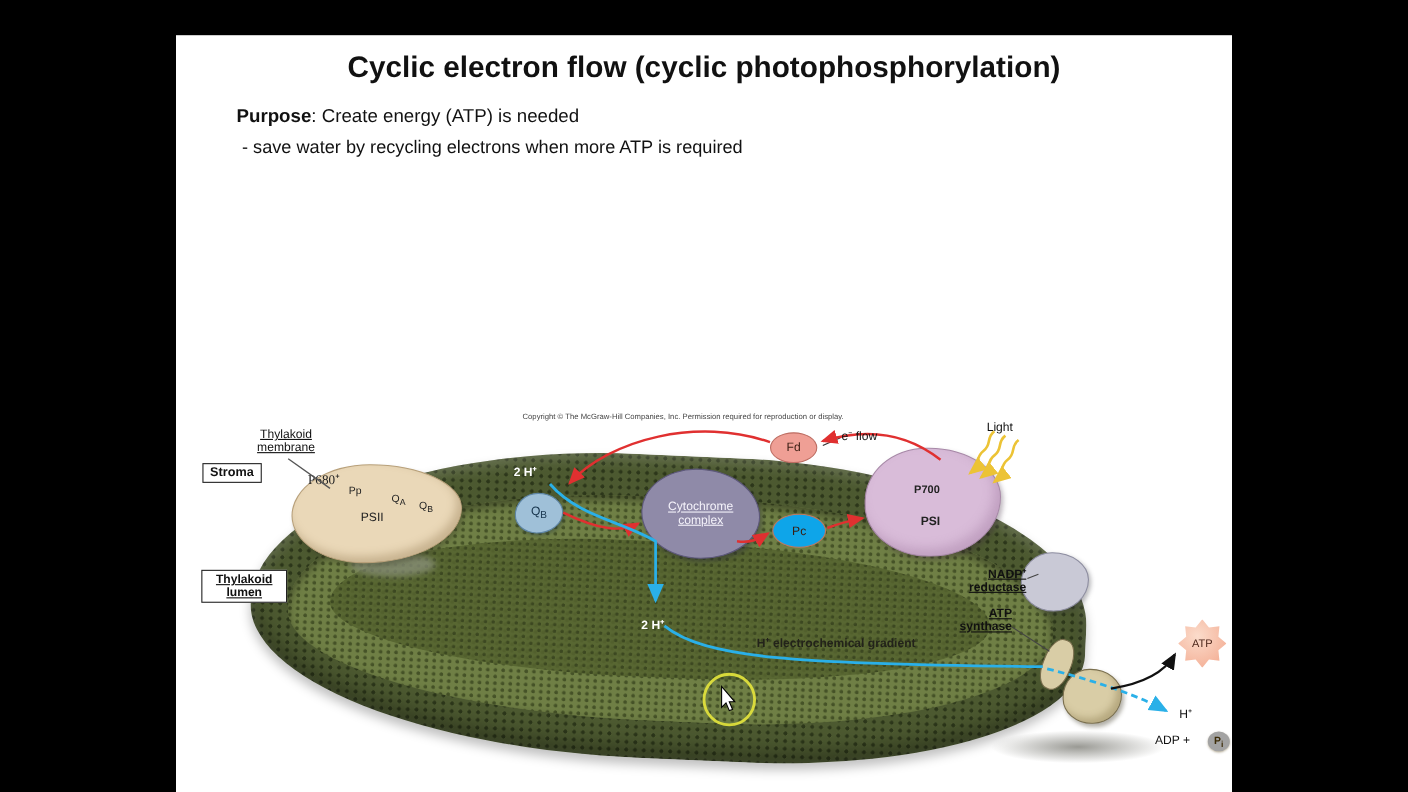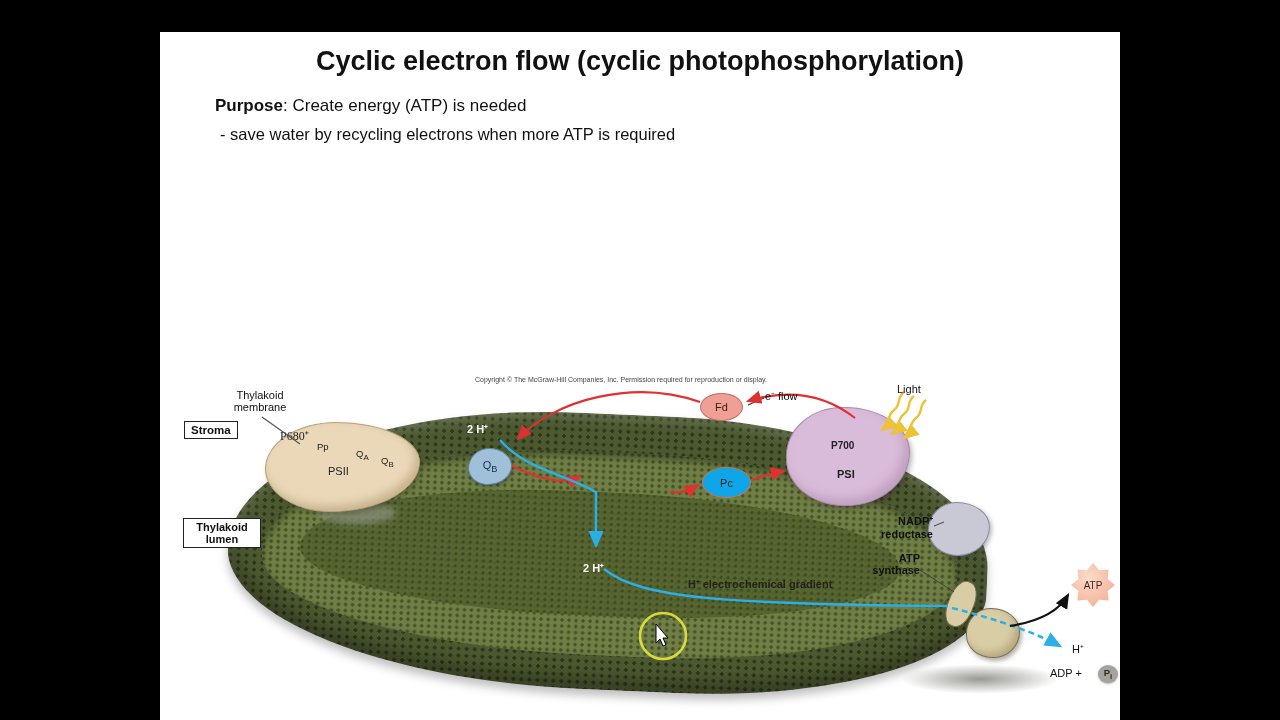--- a/index.html
+++ b/index.html
@@ -7,21 +7,21 @@
   .stage { position:relative; width:1280px; height:720px; background:#000; overflow:hidden;margin-top:24px; }
   .slide { position:absolute; left:160px; top:8px; width:960px; height:688px; background:#ffffff; z-index:1; }
 
   .title { position:absolute; left:160px; top:22px; width:960px; text-align:center;
            font-size:27px; font-weight:bold; color:#111; z-index:5; }
   .purpose { position:absolute; left:215px; top:72px; font-size:17px; color:#111; z-index:5; }
   .purpose b { font-weight:bold; }
   .bullet { position:absolute; left:220px; top:101px; font-size:16.5px; color:#111; z-index:5; }
   .copyright { position:absolute; left:475px; top:352px; font-size:7px; color:#444; z-index:5; }
 
-  .pre { white-space:pre-line; }
+  .pre { white-space:pre-line;text-decoration:underline; }
 
   
   .thyl-outer { position:absolute; left:228px; top:390px; width:760px; height:276px; z-index:2;
     background-color:#4c5930;
     background-image:radial-gradient(circle at 3px 3px, rgba(18,26,8,.55) 1.6px, rgba(120,135,75,.25) 2.2px, transparent 2.6px);
     background-size:8px 7px;
     border-radius:52% 48% 46% 54% / 62% 58% 46% 52%;
     transform:rotate(2.5deg);
     box-shadow: inset 0 5px 12px rgba(255,255,255,.18), inset 0 -10px 18px rgba(0,0,0,.35), 0 6px 10px rgba(0,0,0,.25); }
   .thyl-inner { position:absolute; left:262px; top:428px; width:696px; height:204px; z-index:2;
@@ -117,20 +117,22 @@
     <span class="inlabel" style="left:51px; top:18px; font-size:9.5px;">Pp</span>
     <span class="inlabel" style="left:90px; top:25px; font-size:9.5px;"><span>Q</span><sub>A</sub></span>
     <span class="inlabel" style="left:115px; top:32px; font-size:9.5px;"><span>Q</span><sub>B</sub></span>
     <span class="inlabel" style="left:62px; top:42px; font-size:11px;">PSII</span>
   </div>
 
   <div class="blob qb-blob">
     <span><span>Q</span><sub>B</sub></span>
   </div>
 
+  <div class="blob cyt-blob pre">Cytochrome
+complex</div>
   <div class="blob pc-blob">Pc</div>
   <div class="blob fd-blob">Fd</div>
 
   <div class="blob psi-blob">
     <span class="inlabel" style="left:44px; top:32px; font-size:10px;">P700</span>
     <span class="inlabel" style="left:50px; top:60px; font-size:11px;">PSI</span>
   </div>
 
   <div class="blob red-blob"></div>
   <div class="blob syn-stalk"></div>

